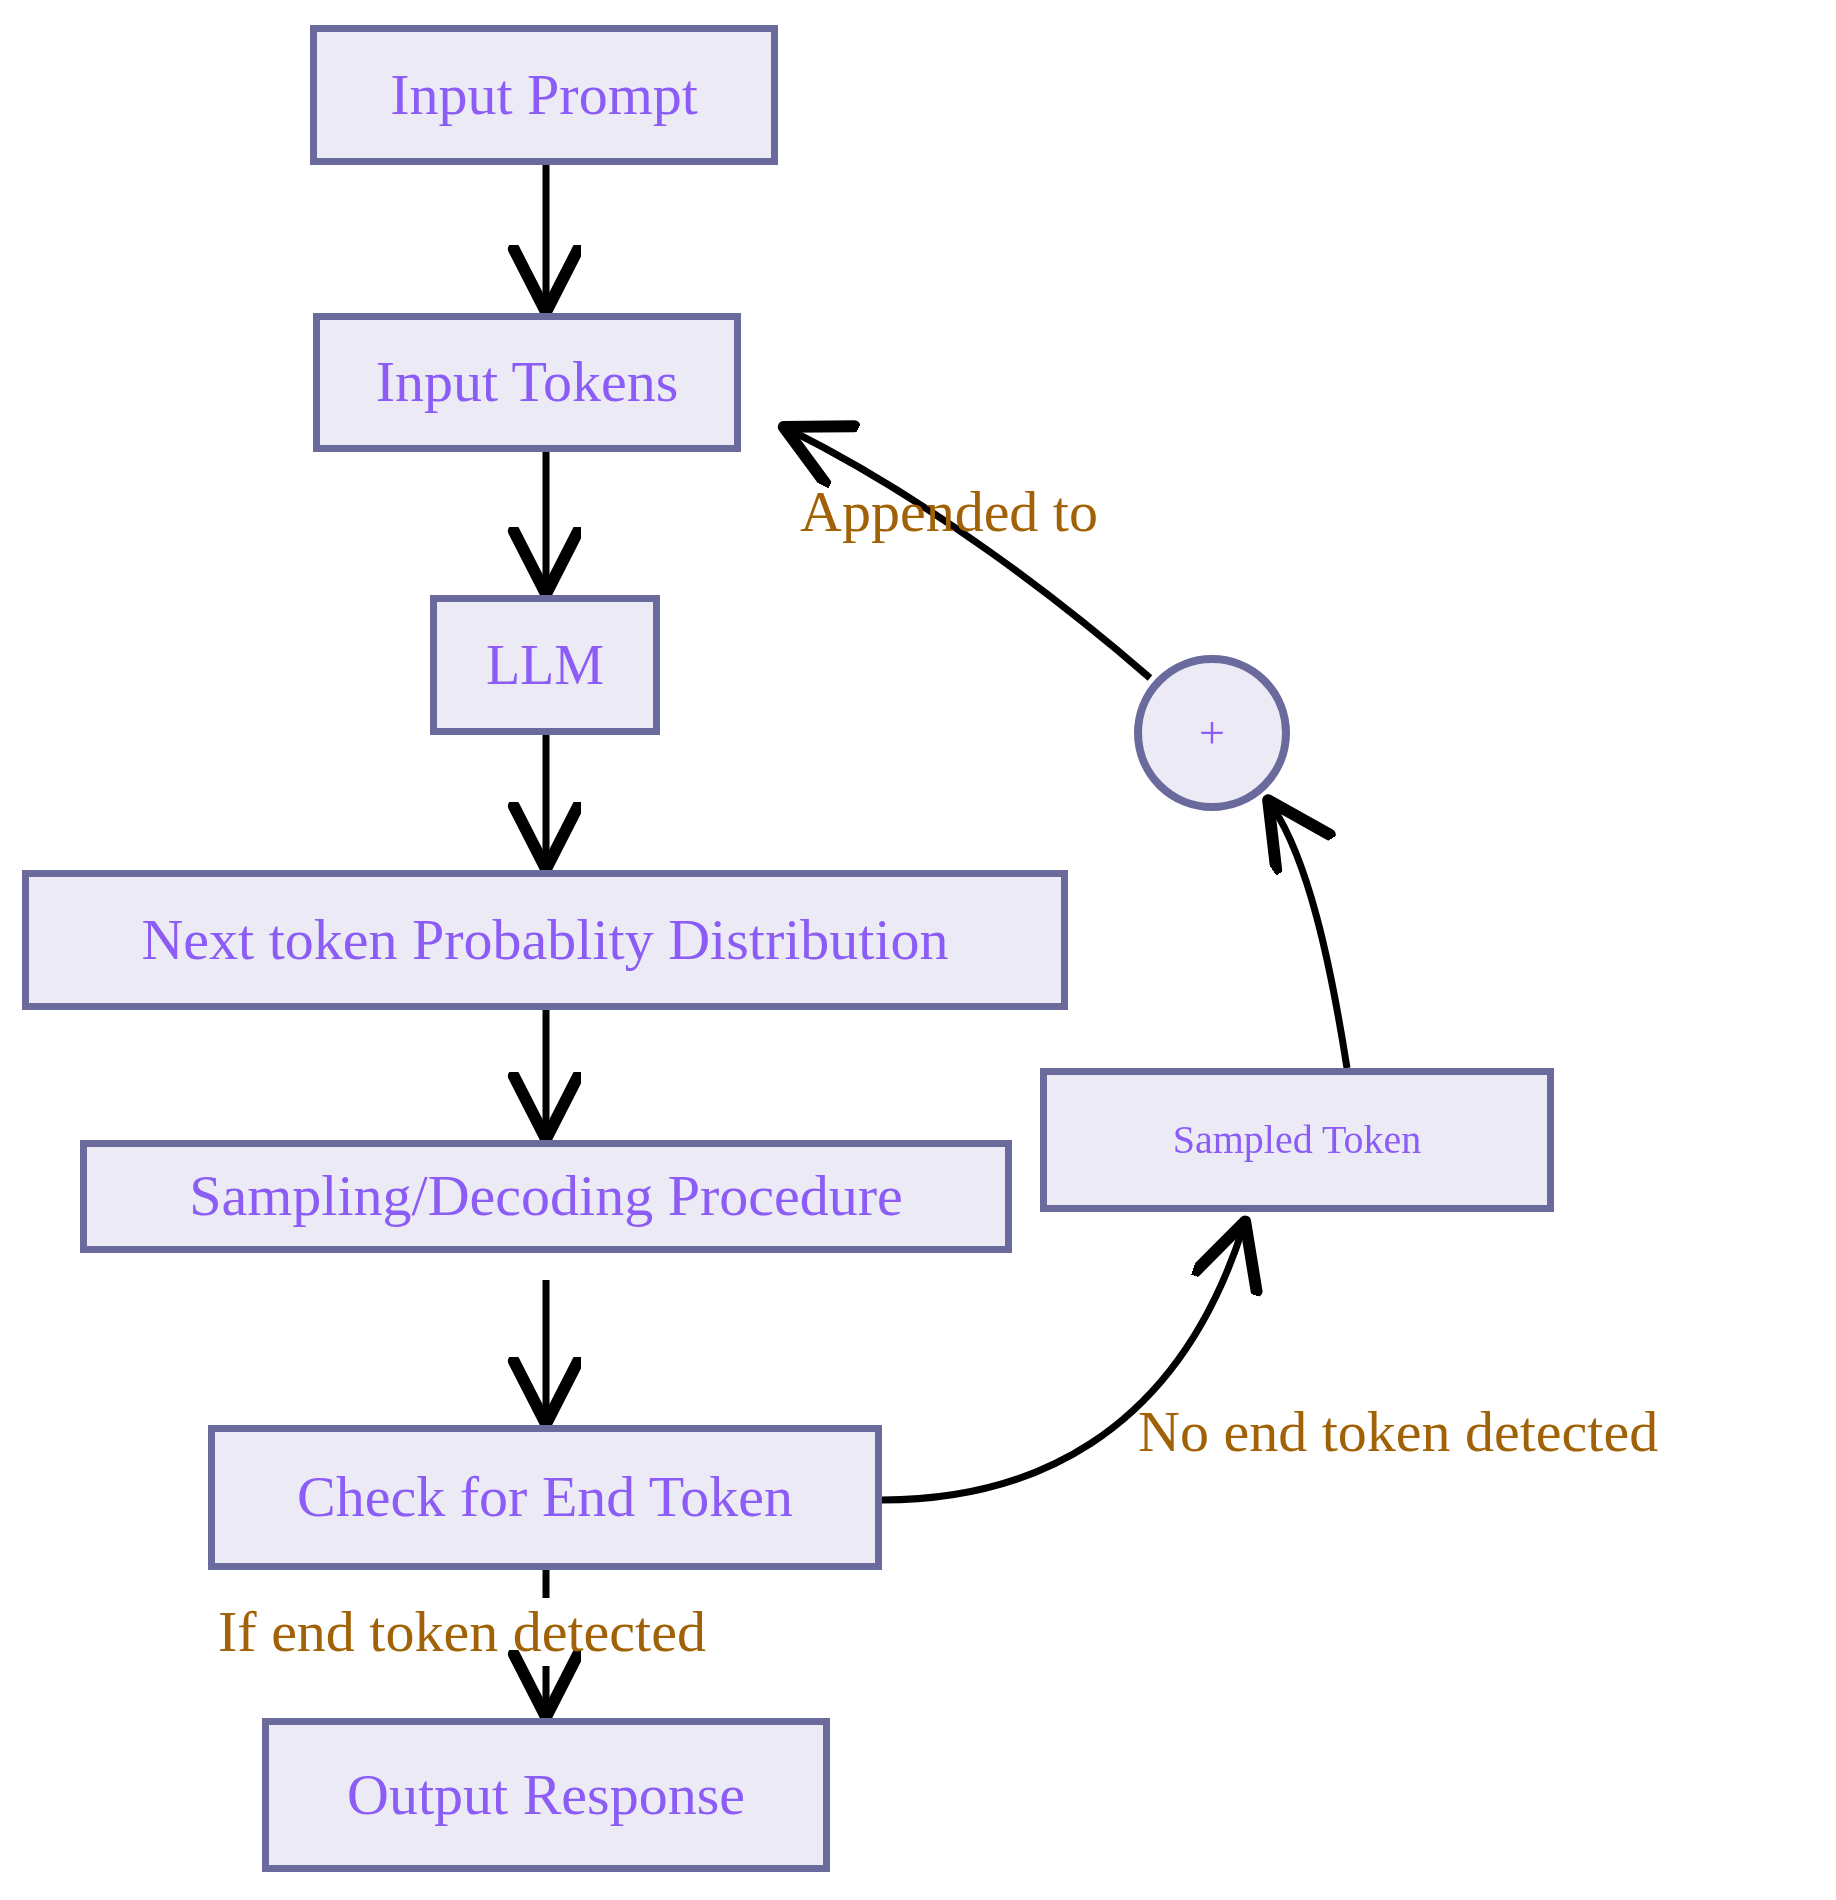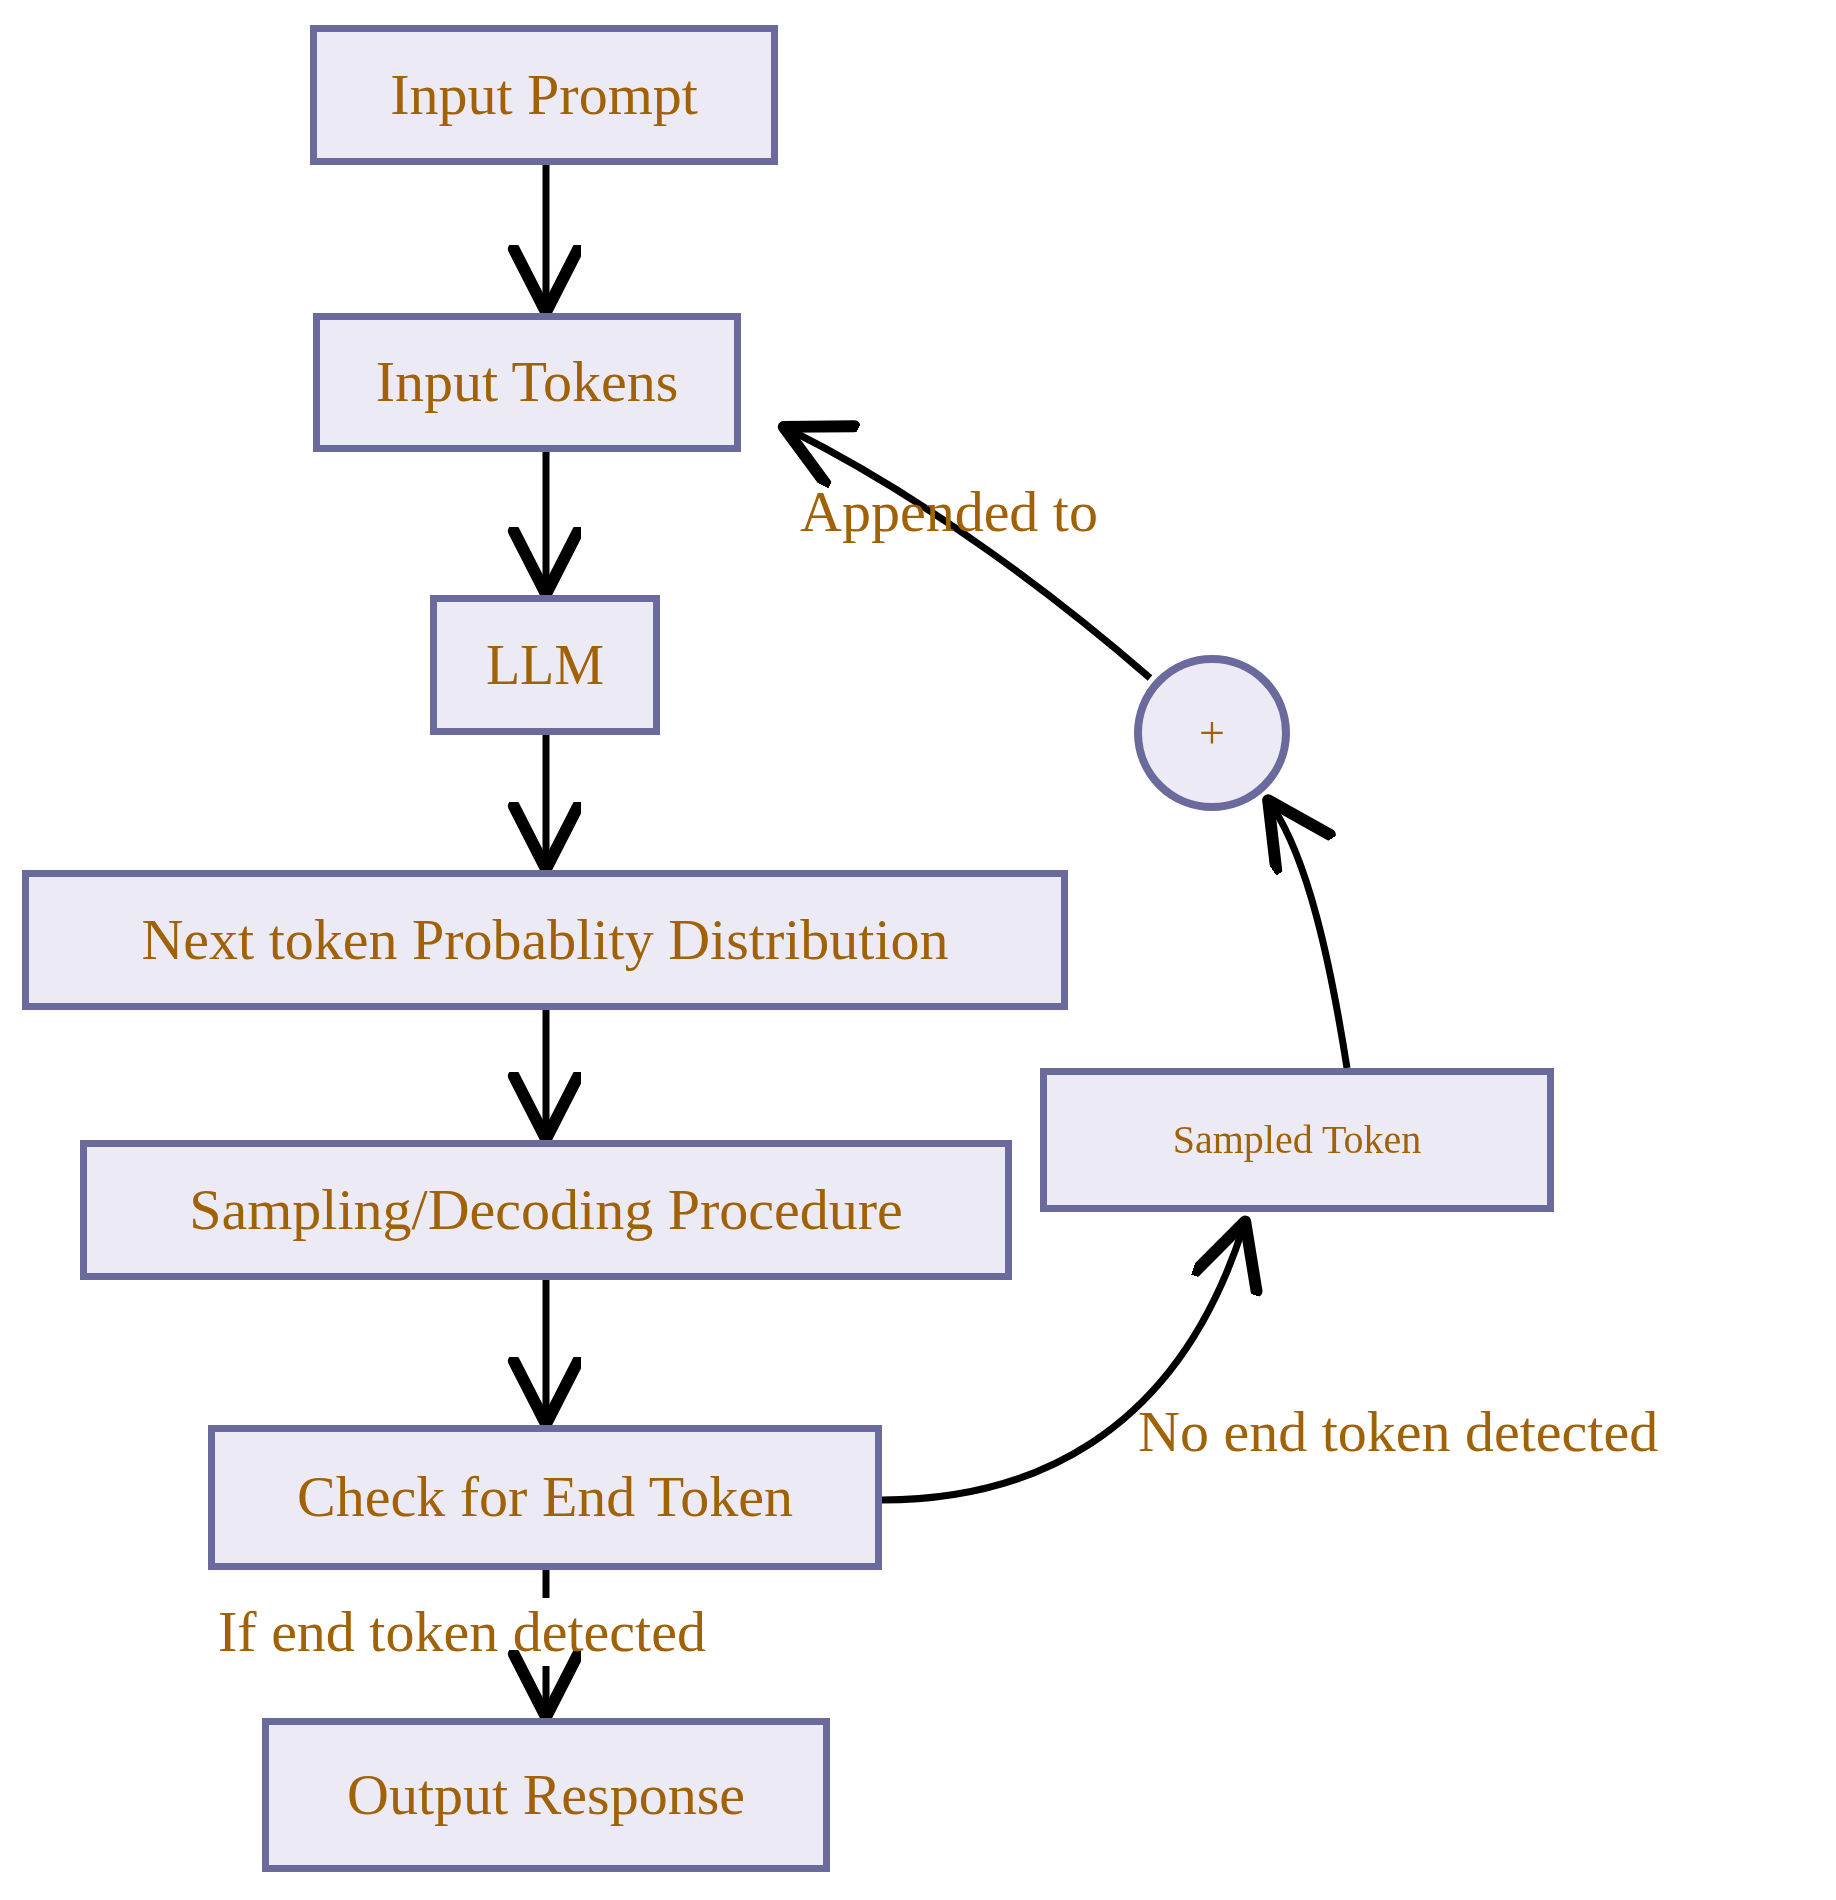--- a/index.html
+++ b/index.html
@@ -28,21 +28,21 @@
   }
   .node {
     position: absolute;
     box-sizing: border-box;
     background: #eceaf5;
     border: 7px solid #6a6a9c;
     display: flex;
     align-items: center;
     justify-content: center;
     text-align: center;
-    color: #a16207;
+    color: #8b5cf6;
     line-height: 1.05;
     z-index: 2;
   }
   .node-label {
     display: block;
     padding: 0 10px;
     white-space: nowrap;
   }
   .node.circle {
     border-radius: 50%;
@@ -54,21 +54,21 @@
     white-space: nowrap;
     z-index: 3;
     background: transparent;
   }
 
   
   #node-input-prompt   { left: 310px;  top: 25px;   width: 468px;  height: 140px; font-size: 58px; }
   #node-input-tokens   { left: 313px;  top: 313px;  width: 428px;  height: 139px; font-size: 58px; }
   #node-llm            { left: 430px;  top: 595px;  width: 230px;  height: 140px; font-size: 56px; }
   #node-next-token     { left: 22px;   top: 870px;  width: 1046px; height: 140px; font-size: 58px; }
-  #node-sampling       { left: 80px;   top: 1140px; width: 932px;  height: 140px; font-size: 58px; }
+  #node-sampling       { left: 80px;   top: 1140px; width: 932px;  height: 113px; font-size: 58px; }
   #node-sampled-token  { left: 1040px; top: 1068px; width: 514px;  height: 144px; font-size: 40px; }
   #node-check-end      { left: 208px;  top: 1425px; width: 674px;  height: 145px; font-size: 58px; }
   #node-output         { left: 262px;  top: 1718px; width: 568px;  height: 154px; font-size: 58px; }
   #node-plus           { left: 1134px; top: 655px;  width: 156px;  height: 156px; font-size: 46px; }
 
   
   #label-appended-to   { left: 800px;  top: 478px;  font-size: 58px; }
   #label-no-end-token  { left: 1138px; top: 1398px; font-size: 58px; }
   #label-if-end-token  { left: 218px;  top: 1598px; font-size: 58px; font-family: Liberation Serif, serif; }
 </style>

